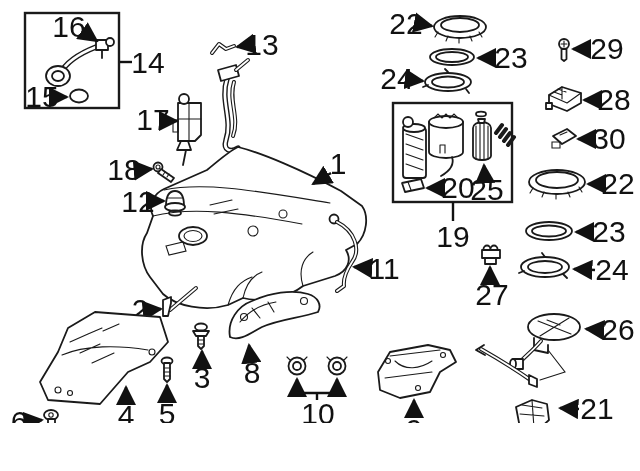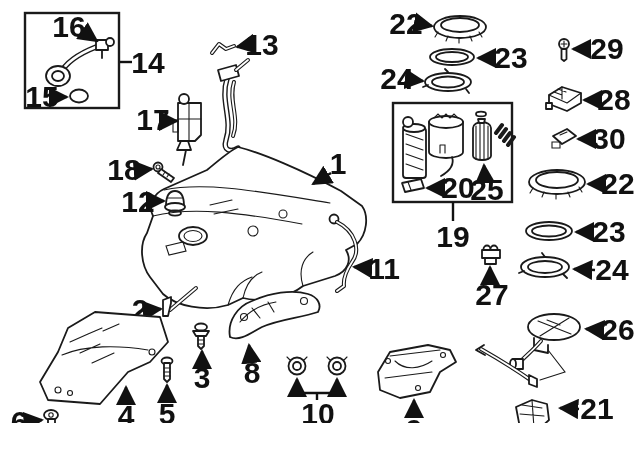--- a/index.html
+++ b/index.html
@@ -1,16 +1,16 @@
 <!DOCTYPE html>
 <html><head>
 <meta charset="utf-8">
 <style>
   html,body{margin:0;padding:0;background:#fff;}
-  .stage{position:relative;width:640px;height:423px;background:#fff;overflow:hidden;font-weight:bold;}
+  .stage{position:relative;width:640px;height:423px;background:#fff;overflow:hidden;}
   svg{display:block;}
   text{font-family:"Liberation Sans",sans-serif;font-size:30px;fill:#111;text-anchor:middle;}
   .o{stroke:#1a1a1a;stroke-width:1.8;fill:#fff;stroke-linejoin:round;stroke-linecap:round;}
   .n{stroke:#1a1a1a;stroke-width:1.8;fill:none;stroke-linejoin:round;stroke-linecap:round;}
   .thin{stroke:#1a1a1a;stroke-width:1.1;fill:none;stroke-linecap:round;}
   .t5{stroke:#1a1a1a;stroke-width:5.4;fill:none;stroke-linecap:round;stroke-linejoin:round;}
   .t2{stroke:#fff;stroke-width:2.6;fill:none;stroke-linecap:round;stroke-linejoin:round;}
   .t4{stroke:#1a1a1a;stroke-width:4;fill:none;stroke-linecap:round;stroke-linejoin:round;}
   .t15{stroke:#fff;stroke-width:1.8;fill:none;stroke-linecap:round;stroke-linejoin:round;}
   .ldr{stroke:#111;stroke-width:2.4;fill:none;stroke-linecap:butt;}

